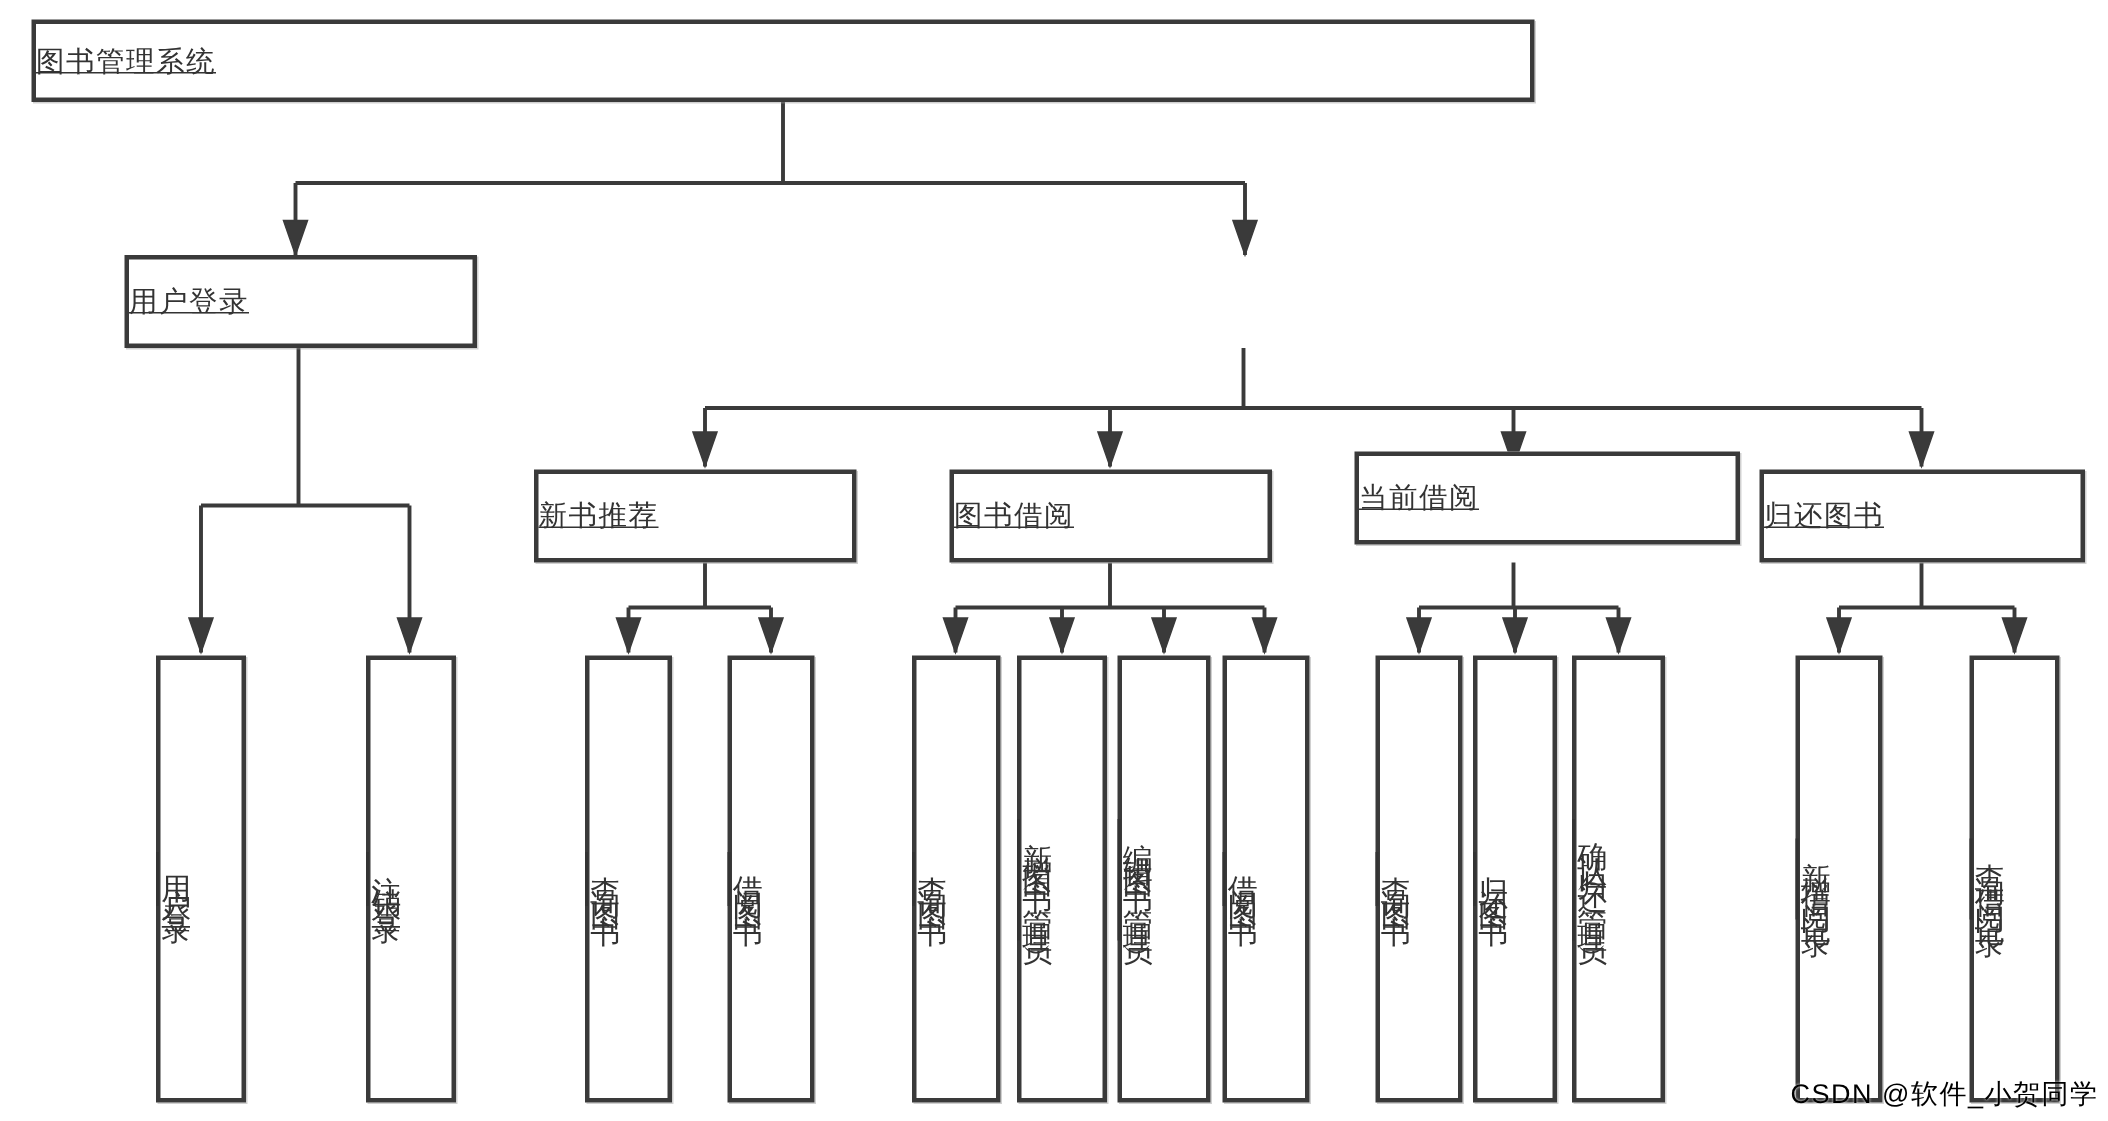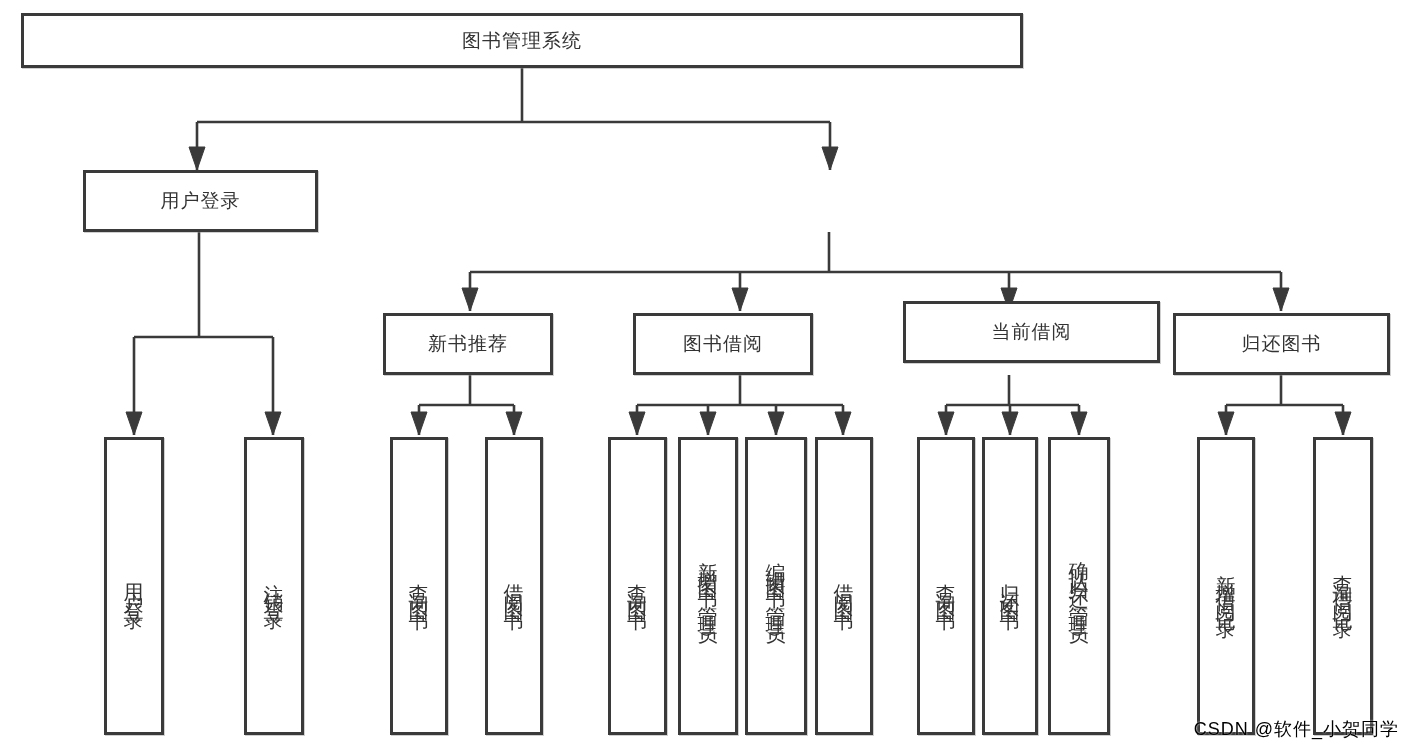--- a/index.html
+++ b/index.html
@@ -10,22 +10,23 @@
     font-family:"Liberation Sans","DejaVu Sans",sans-serif;
     color:#333333;
     overflow:hidden;
   }
   #wires{position:absolute;left:0;top:0;width:1405px;height:747px;}
   .node{
     position:absolute;
     background:#ffffff;
     border:3px solid #3a3a3a;
     box-sizing:border-box;
-    display:flex;align-items:center;justify-content:center;
+    display:flex;align-items:center;justify-content:flex-start;
     box-shadow:1px 1px 0 rgba(150,150,150,.45);
+    text-decoration:underline;
   }
   .node span{
     color:#333333;
     white-space:nowrap;
   }
   .node.h span{font-size:19px;letter-spacing:1px;}
   .node.v span{
     writing-mode:vertical-lr;
     text-orientation:mixed;
     font-size:20px;
@@ -99,24 +100,24 @@
   </svg>
 
   <div class="node h" style="left:21px;top:13px;width:1002px;height:55px">
     <span>图书管理系统</span>
   </div>
 
   <div class="node h" style="left:83px;top:170px;width:235px;height:62px">
     <span>用户登录</span>
   </div>
 
-  <div class="node h" style="left:383px;top:313px;width:170px;height:62px">
+  <div class="node h" style="left:356px;top:313px;width:215px;height:62px">
     <span>新书推荐</span>
   </div>
-  <div class="node h" style="left:633px;top:313px;width:180px;height:62px">
+  <div class="node h" style="left:633px;top:313px;width:215px;height:62px">
     <span>图书借阅</span>
   </div>
   <div class="node h" style="left:903px;top:301px;width:257px;height:62px">
     <span>当前借阅</span>
   </div>
   <div class="node h" style="left:1173px;top:313px;width:217px;height:62px">
     <span>归还图书</span>
   </div>
 
   <div class="node v" style="left:104px;top:437px;width:60px;height:298px">

